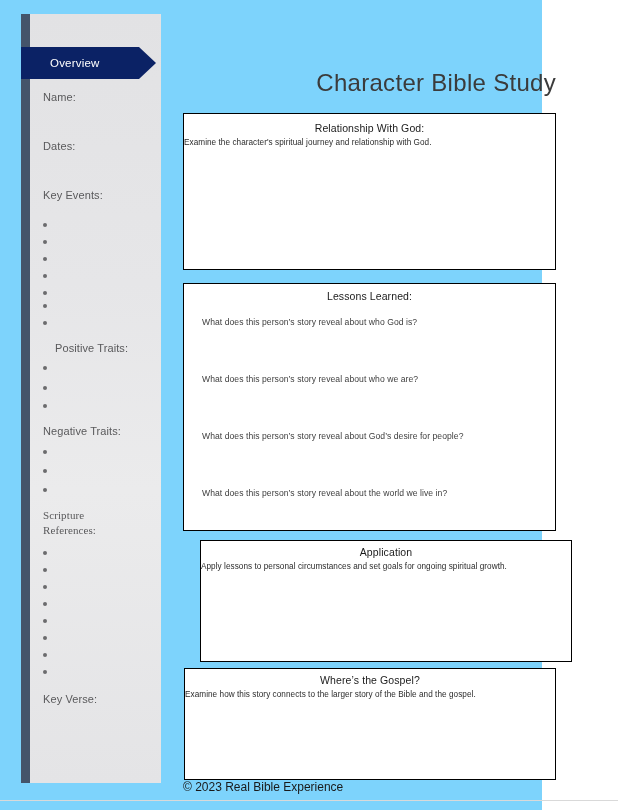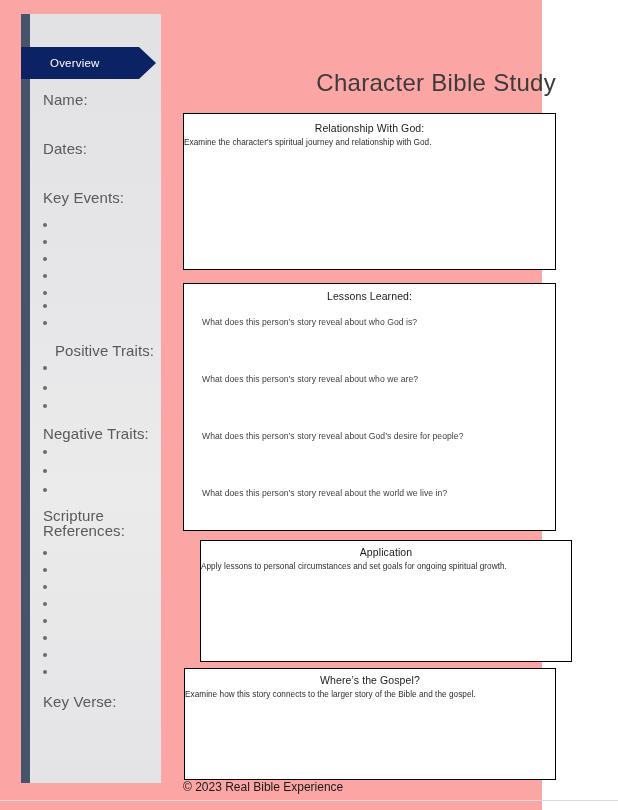--- a/index.html
+++ b/index.html
@@ -15,21 +15,21 @@
     font-family: "Liberation Sans", sans-serif;
     overflow: hidden;
   }
 
   
   #page {
     position: absolute;
     left: 0; top: 0;
     width: 542px;
     height: 810px;
-    background: #fca5a5;
+    background: #7dd3fc;
   }
 
   
   .page-bottom-rule {
     position: absolute;
     left: 0;
     top: 800px;
     width: 618px;
     height: 1px;
     background: #d9d9d9;
@@ -67,29 +67,30 @@
     padding-left: 29px;
     box-sizing: border-box;
     letter-spacing: .2px;
     clip-path: polygon(0 0, 118px 0, 135px 50%, 118px 100%, 0 100%);
   }
 
   
   .side-label {
     position: absolute;
     left: 43px;
-    font-size: 15px;
+    font-size: 11px;
     color: #59595b;
     white-space: nowrap;
     letter-spacing: .1px;
   }
   .side-label.wrap {
     white-space: normal;
     width: 72px;
     line-height: 15px;
+    font-family: Liberation Serif, serif;
   }
 
   
   .side-bullet {
     position: absolute;
     left: 43px;
     width: 4px;
     height: 4px;
     border-radius: 50%;
     background: #6b6b6d;

